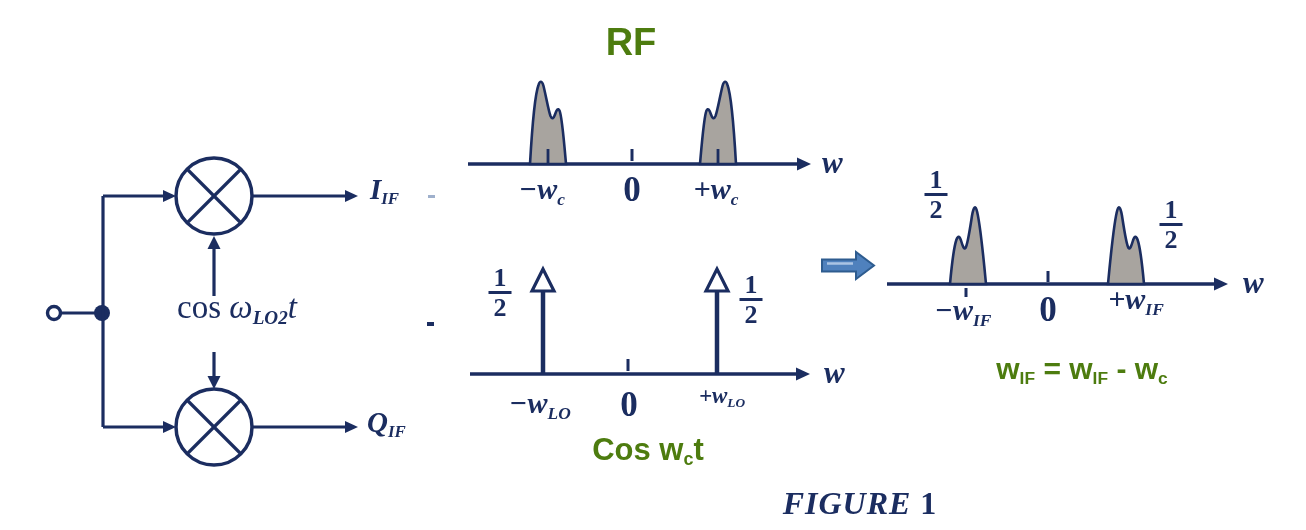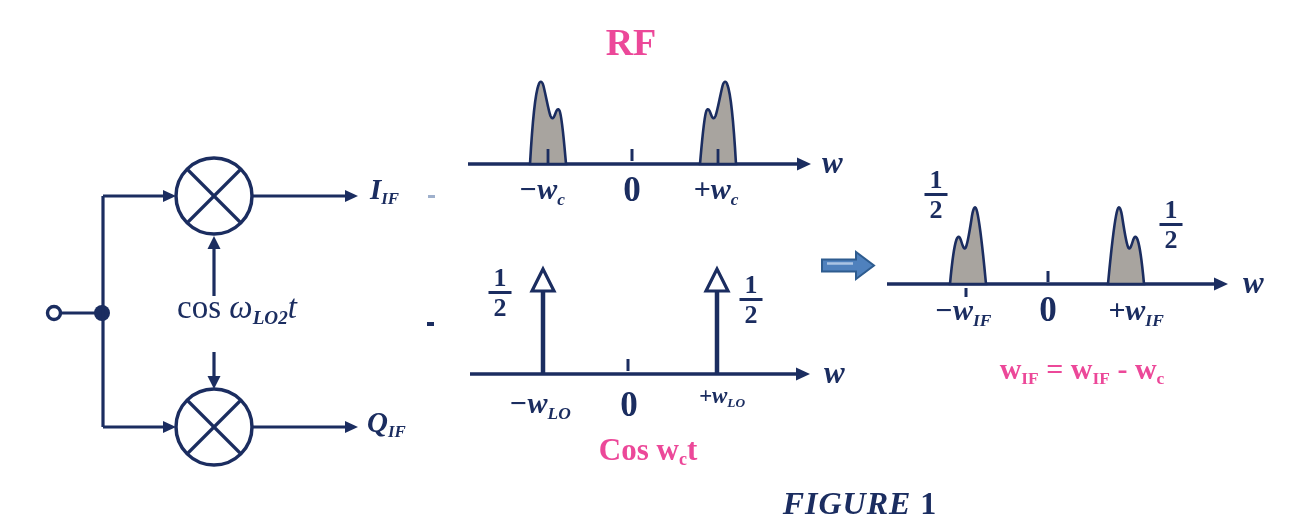--- a/index.html
+++ b/index.html
@@ -5,21 +5,21 @@
   html,body{margin:0;padding:0;background:#ffffff;}
   #stage{position:relative;width:1306px;height:530px;background:#ffffff;overflow:hidden;
          font-family:"Liberation Serif",serif;}
   svg{position:absolute;left:0;top:0;}
   .lbl{position:absolute;color:#1b2d60;white-space:nowrap;line-height:1;}
   .ctr{transform:translateX(-50%);}
   .it{font-style:italic;}
   .bold{font-weight:bold;}
   .math{font-family:"Liberation Serif",serif;font-style:italic;font-weight:600;}
   .sub{font-size:0.58em;font-style:italic;vertical-align:-0.32em;font-weight:600;}
-  .red{color:#ec4899;font-family:Liberation Serif, serif;font-weight:bold;font-style:normal;}
+  .red{color:#4d7c0f;font-family:Liberation Sans, sans-serif;font-weight:bold;font-style:normal;}
   .red .sub{font-style:normal;font-weight:bold;vertical-align:-0.28em;}
   .frac{position:absolute;display:flex;flex-direction:column;align-items:center;
         color:#1b2d60;font-weight:bold;font-size:26px;line-height:1.05;transform:translateX(-50%);}
   .frac .num{border-bottom:3px solid #1b2d60;padding:0 5px;}
   .frac .den{padding:0 5px;}
   .cosblock{position:absolute;color:#1b2d60;font-size:33px;line-height:30px;text-align:center;
             transform:translateX(-50%);font-family:Liberation Serif, serif;}
   .dash{position:absolute;}
 </style>
 </head>
@@ -173,21 +173,21 @@
   </div>
   <div class="frac" style="left:1171px;top:196px;">
     <span class="num">1</span>
     <span class="den">2</span>
   </div>
   <div class="lbl math" style="left:1243px;top:267px;font-size:31px;">w</div>
   <div class="lbl math ctr" style="left:963px;top:295px;font-size:30px;">
     <span>−w</span><span class="sub">IF</span>
   </div>
   <div class="lbl bold ctr" style="left:1048px;top:292px;font-size:35px;">0</div>
-  <div class="lbl math ctr" style="left:1136px;top:295px;font-size:30px;">
+  <div class="lbl math ctr" style="left:1136px;top:284px;font-size:30px;">
     <span>+w</span><span class="sub">IF</span>
   </div>
   <div class="lbl red ctr" style="left:1082px;top:354px;font-size:30px;">
     <span>w</span><span class="sub">IF</span><span> = w</span><span class="sub">IF</span><span> - w</span><span class="sub">c</span>
   </div>
 
   <div class="lbl bold ctr" style="left:860px;top:487px;font-size:32px;letter-spacing:1px;">
     <span class="it">FIGURE</span><span> 1</span>
   </div>
 

